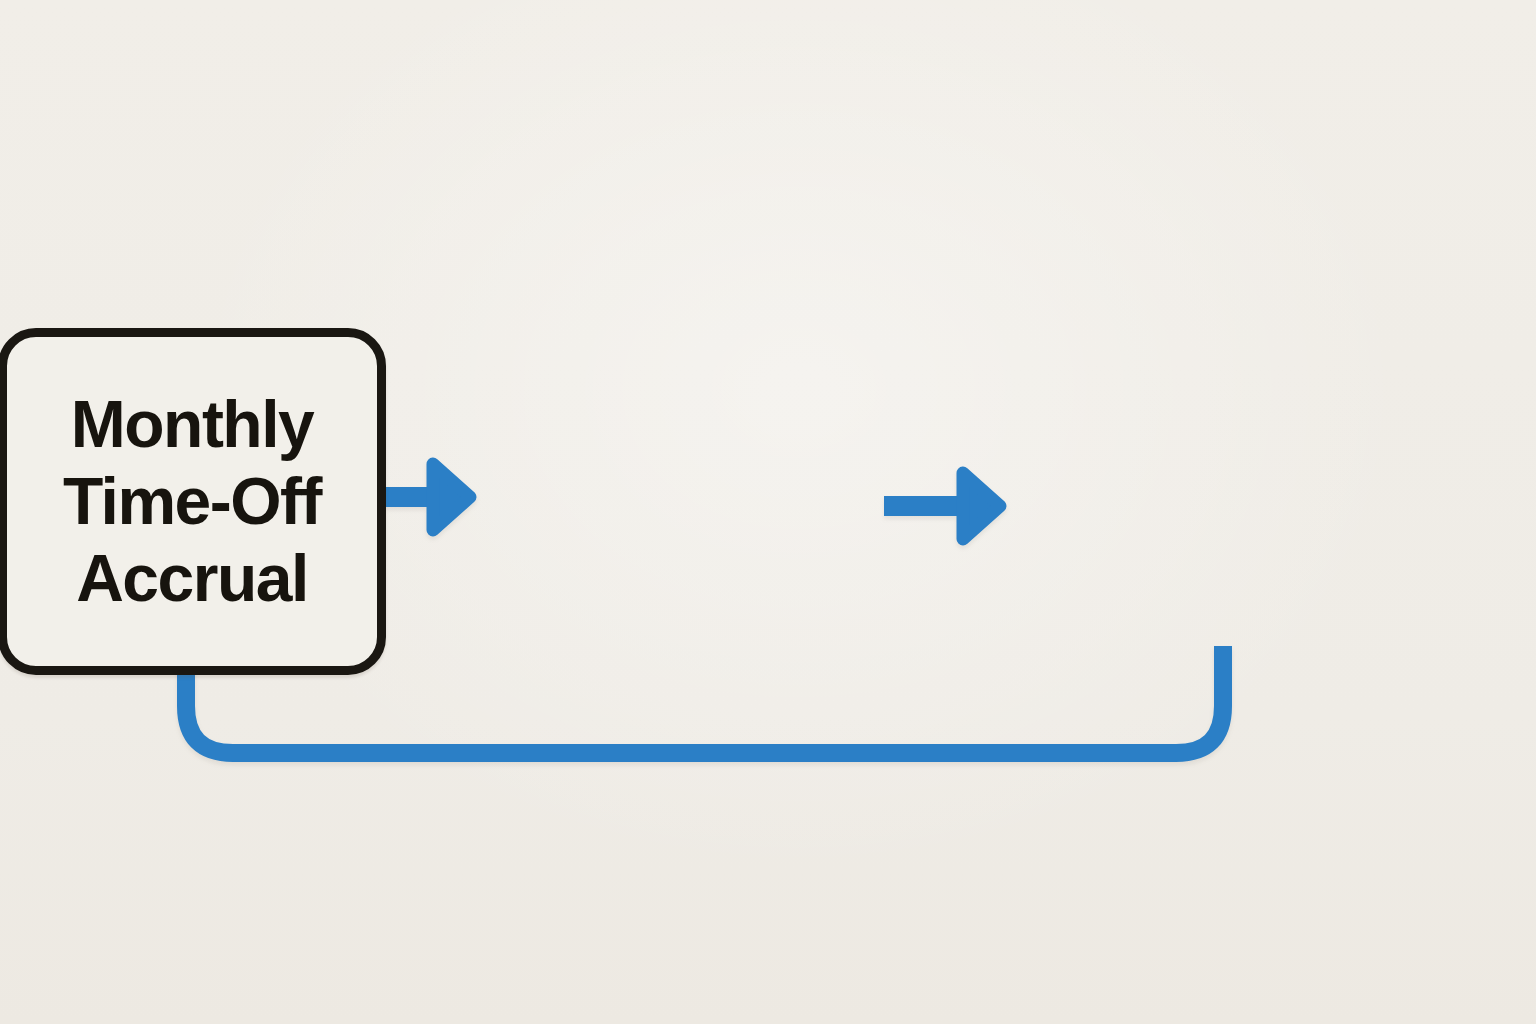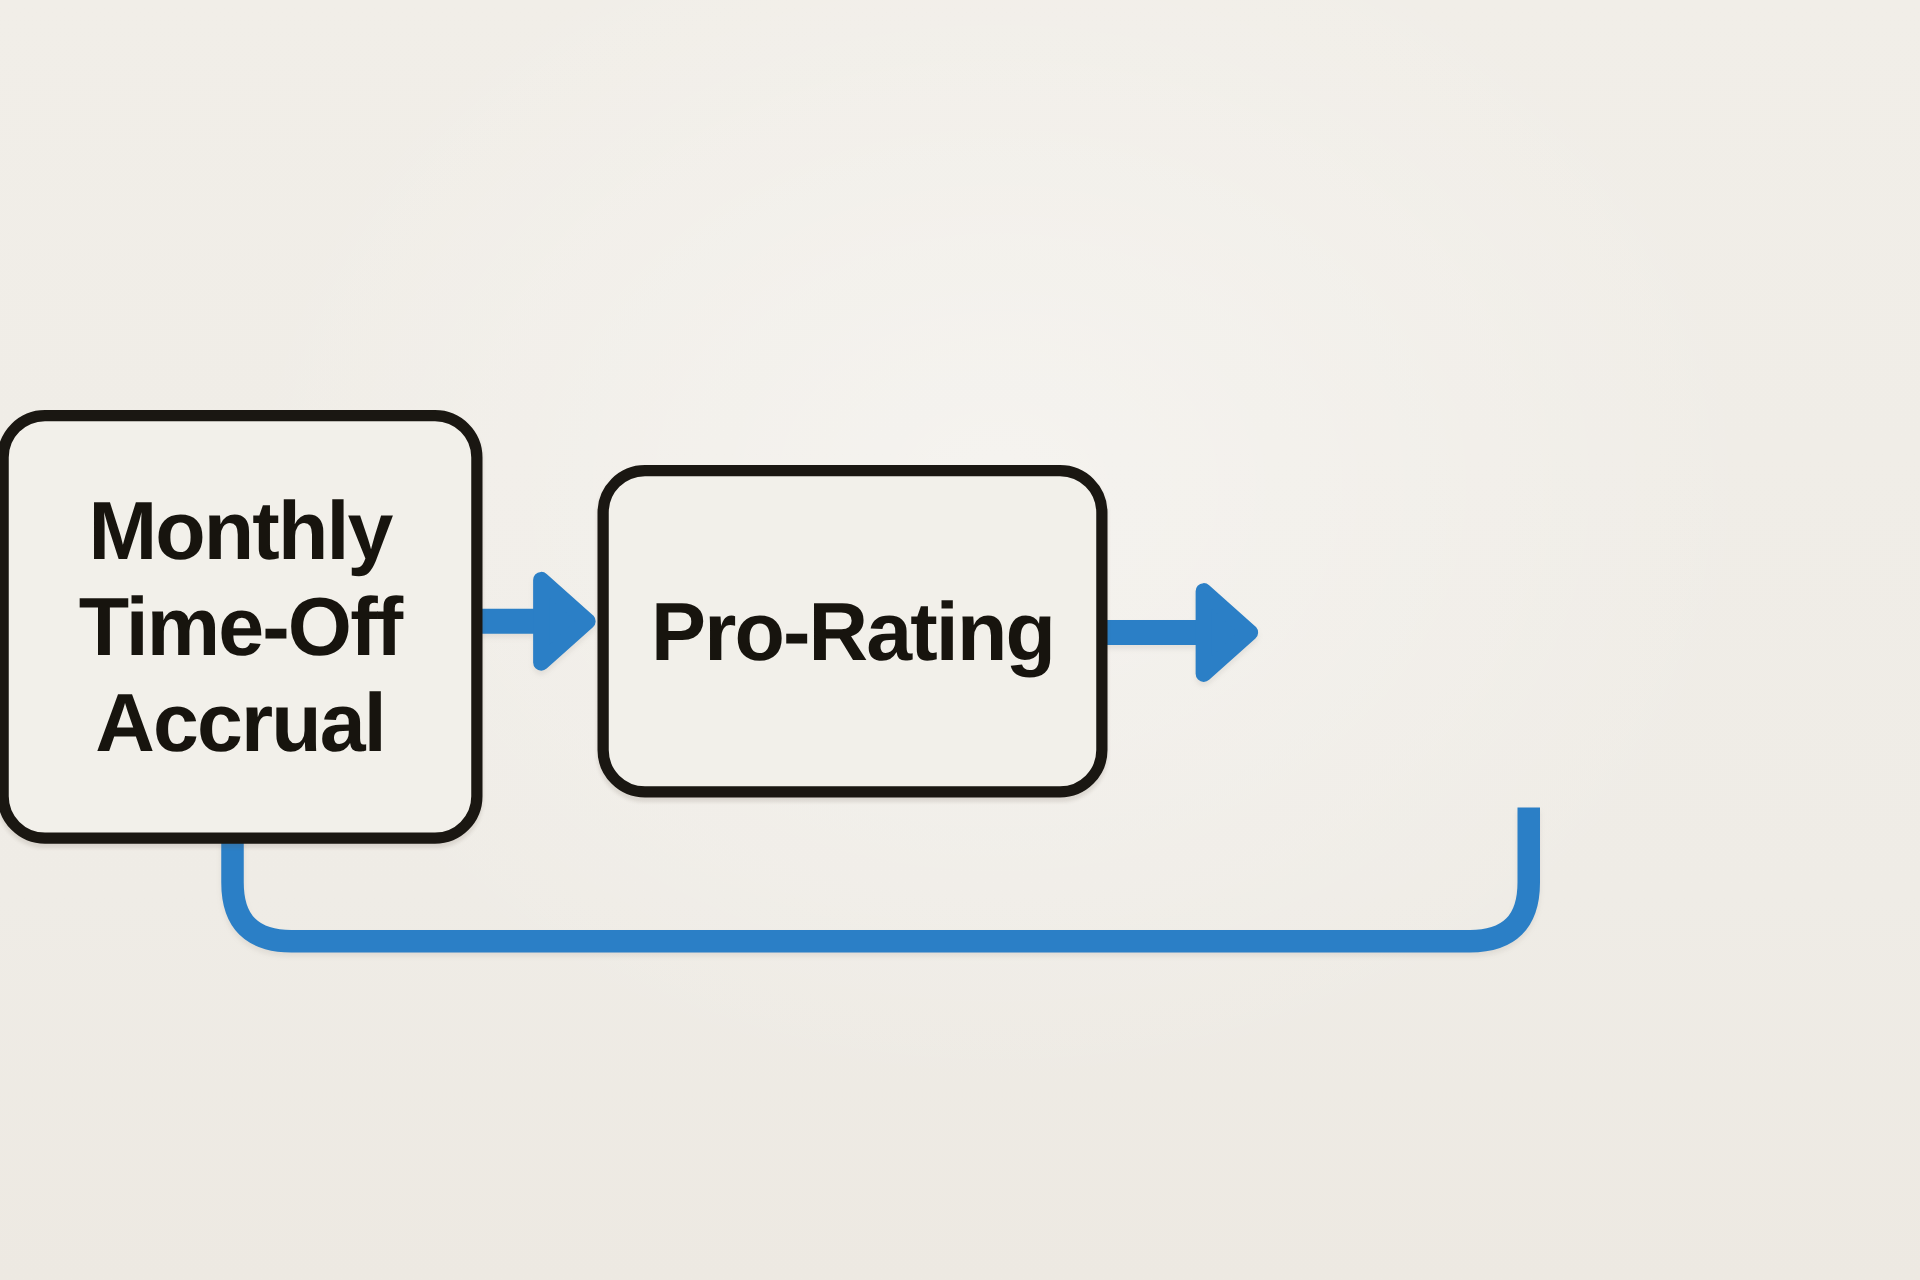--- a/index.html
+++ b/index.html
@@ -87,18 +87,15 @@
     <g>
       <path class="shaft" d="M 884 506 H 972" stroke-width="20"></path>
       <polygon class="head" points="1000,506 963,473 963,539" stroke-width="13"></polygon>
     </g>
   </svg>
 
   <div class="node node-1">
     <span class="node-label">Monthly Time-Off Accrual</span>
   </div>
 
-  <div class="node node-2">
-    <span class="node-label">Pro-Rating</span>
-  </div>
 
 
 </div>
 
 </body></html>

